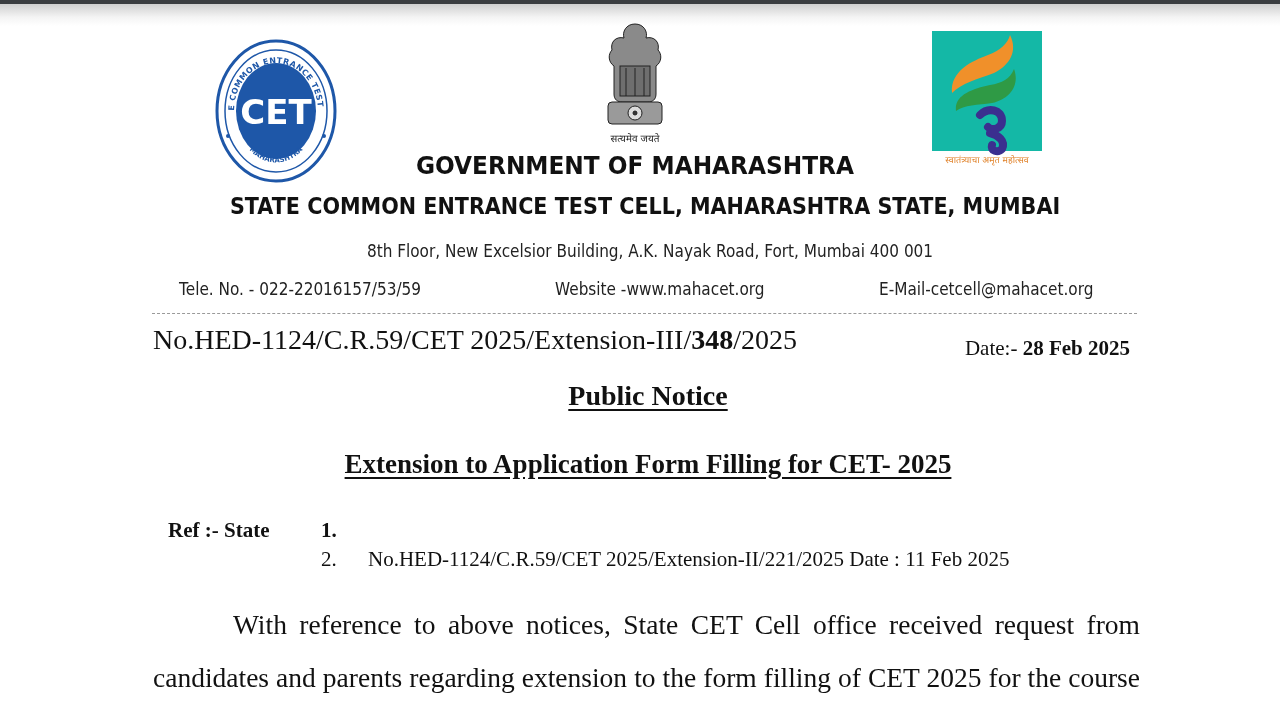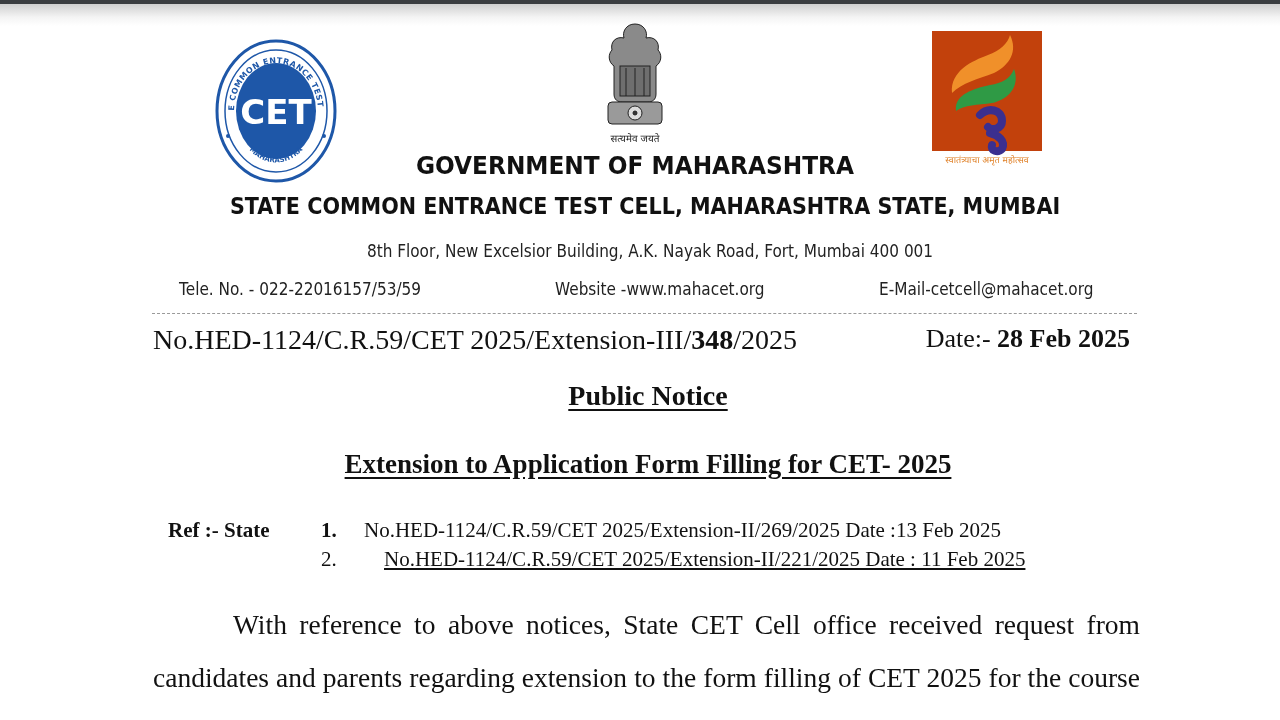--- a/index.html
+++ b/index.html
@@ -14,21 +14,21 @@
   }
   .topshadow {
     position: absolute; left: 0; top: 4px; width: 1280px; height: 22px;
     background: linear-gradient(#cfcfcf, #f4f4f4 60%, #ffffff);
   }
   .page { position: absolute; left: 0; top: 0; width: 1280px; height: 720px; }
 
   
   .logo-cet { position: absolute; left: 214px; top: 38px; width: 124px; height: 146px; }
   .emblem { position: absolute; left: 596px; top: 16px; width: 78px; height: 134px; }
-  .logo-amrit { position: absolute; left: 932px; top: 31px; width: 110px; height: 120px; background: #c2410c; }
+  .logo-amrit { position: absolute; left: 932px; top: 31px; width: 110px; height: 120px; background: #14b8a6; }
   .gov-title {
     position: absolute; left: 0; width: 1270px; top: 151px; text-align: center;
     font-family: "DejaVu Sans", sans-serif; font-weight: bold; font-size: 25px;
     letter-spacing: 0px; transform: scaleX(0.93); transform-origin: 634px 0;
   }
   .cell-title {
     position: absolute; left: 0; width: 1290px; top: 193px; text-align: center;
     font-family: "DejaVu Sans", sans-serif; font-weight: bold; font-size: 23px;
     transform: scaleX(0.9); transform-origin: 645px 0;
   }
@@ -36,21 +36,21 @@
     position: absolute; left: 0; width: 1300px; top: 241px; text-align: center;
     font-family: "DejaVu Sans", sans-serif; font-size: 17px; color: #222;
     transform: scaleX(0.9); transform-origin: 650px 0;
   }
   .contact-row { position: absolute; top: 279px; font-family: "DejaVu Sans", sans-serif; font-size: 17px; color: #222; transform: scaleX(0.9); transform-origin: 0 0; white-space: nowrap; }
   .divider {
     position: absolute; left: 152px; top: 313px; width: 985px; height: 0;
     border-top: 1px dashed #9a9a9a;
   }
   .ref-no { position: absolute; left: 153px; top: 324px; font-size: 28px; white-space: nowrap; }
-  .date { position: absolute; right: 150px; top: 324px; font-size: 26px; white-space: nowrap; }
+  .date { position: absolute; right: 150px; top: 336px; font-size: 21px; white-space: nowrap; }
   .heading {
     position: absolute; left: 0; width: 1296px; text-align: center;
     font-weight: bold; text-decoration: underline; text-underline-offset: 4px;
   }
   .h1 { top: 380px; font-size: 28px; }
   .h2 { top: 449px; font-size: 27px; }
   .ref-block { position: absolute; top: 518px; font-size: 21px; white-space: nowrap; }
   .ref-label { left: 168px; font-weight: bold; }
   .ref-num { font-weight: bold; }
   .body-para {
@@ -124,18 +124,17 @@
   </div>
   <div class="date">
     <span>Date:- </span><b>28 Feb 2025</b>
   </div>
 
   <div class="heading h1">Public Notice</div>
   <div class="heading h2">Extension to Application Form Filling for CET- 2025</div>
 
   <div class="ref-block ref-label">Ref :- State</div>
   <div class="ref-block ref-num" style="left:321px;">1.</div>
-  <div class="ref-block" style="left:364px;">No.HED-1124/C.R.59/CET 2025/Extension-II/269/2025 Date :13 Feb 2025</div>
   <div class="ref-block" style="left:321px; top:547px;">2.</div>
-  <div class="ref-block" style="left:384px; top:547px;text-decoration:underline;">No.HED-1124/C.R.59/CET 2025/Extension-II/221/2025 Date : 11 Feb 2025</div>
+  <div class="ref-block" style="left:368px; top:547px;">No.HED-1124/C.R.59/CET 2025/Extension-II/221/2025 Date : 11 Feb 2025</div>
 
   <div class="body-para"><span class="indent"></span><span>With reference to above notices, State CET Cell office received request from candidates and parents regarding extension to the form filling of CET 2025 for the course mentioned below. Hence, considering the academic interest of the</span></div>
 </div>
 
 </body></html>

